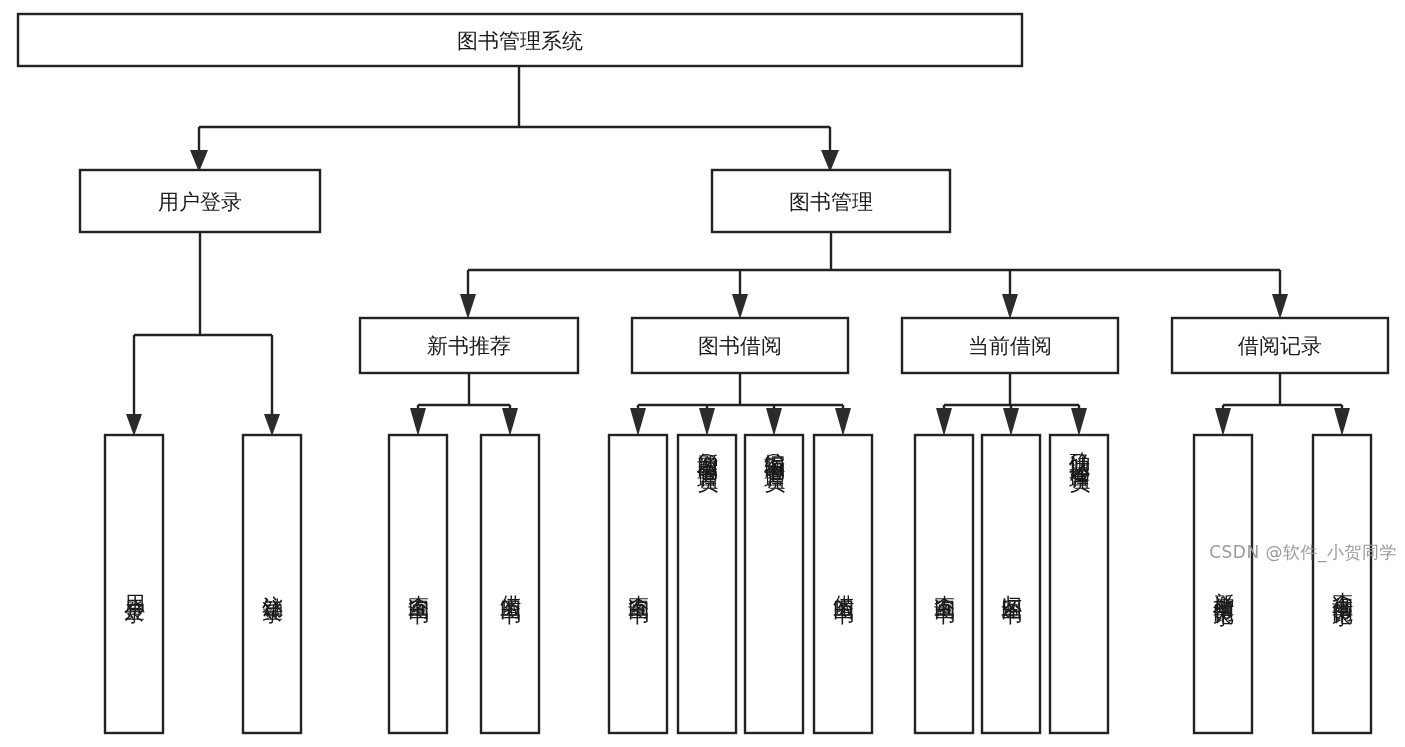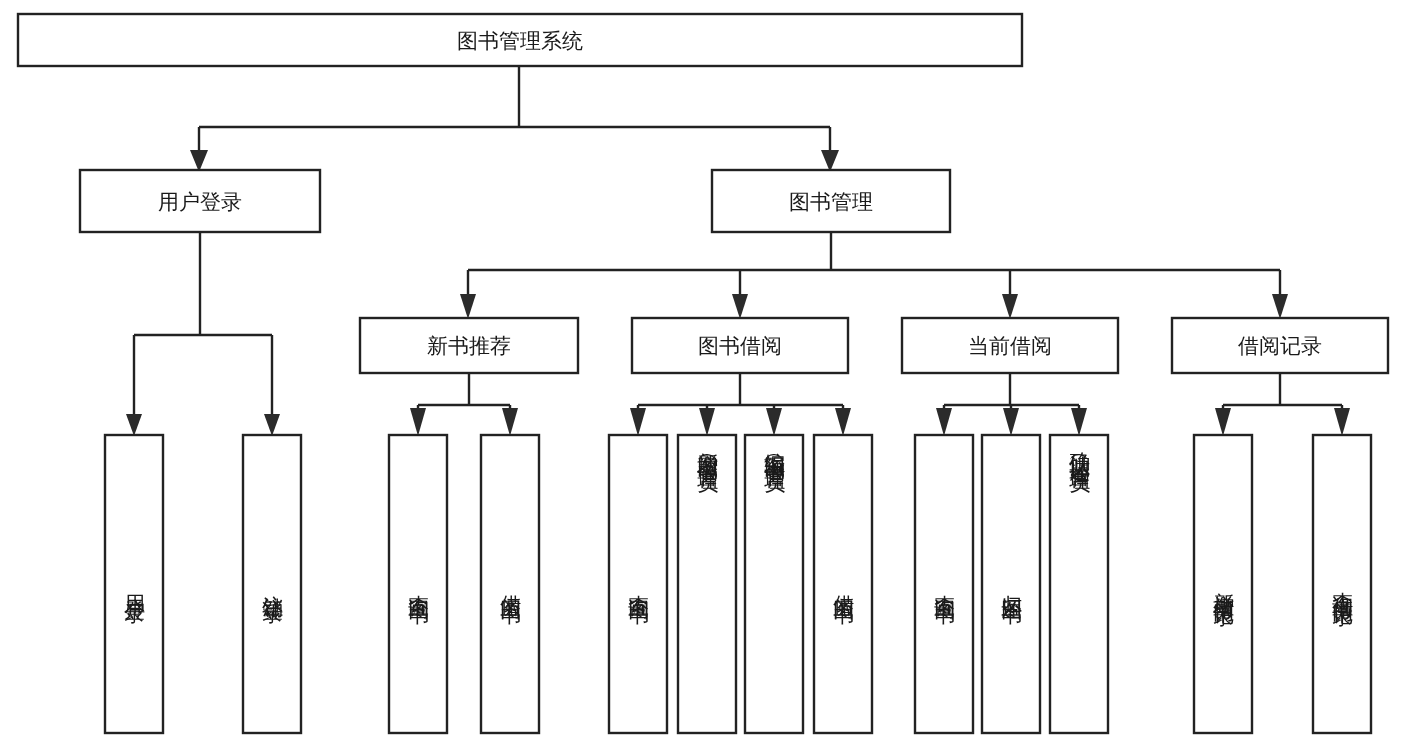--- a/index.html
+++ b/index.html
@@ -245,13 +245,14 @@
   <div class="vert-label-box" style="left:1050px; top:435px; width:58px; height:298px; align-items:flex-start;">
     <span class="vert-label">确认归还（管理员）</span>
   </div>
   <div class="vert-label-box" style="left:1194px; top:435px; width:58px; height:298px;">
     <span class="vert-label">新增借阅记录</span>
   </div>
   <div class="vert-label-box" style="left:1313px; top:435px; width:58px; height:298px;">
     <span class="vert-label">查询借阅记录</span>
   </div>
 
+  <div class="watermark">CSDN @软件_小贺同学</div>
 </div>
 
 </body></html>

